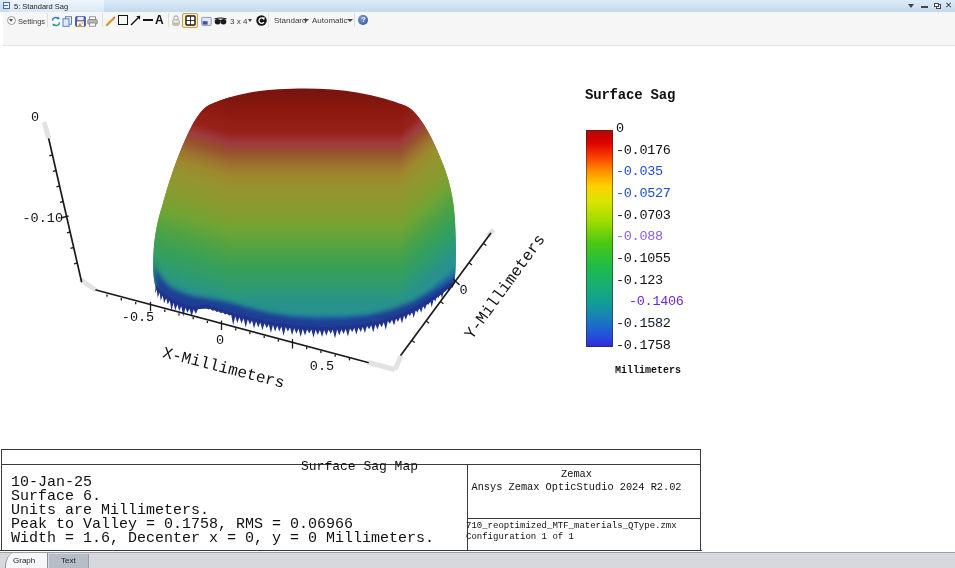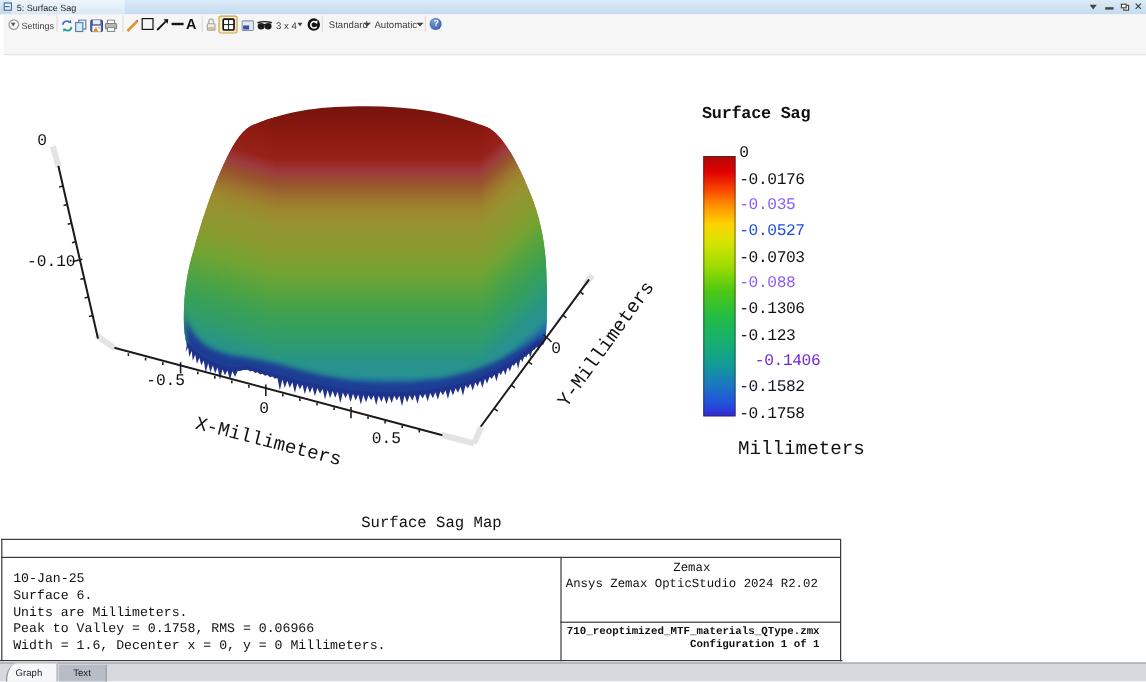--- a/index.html
+++ b/index.html
@@ -9,21 +9,21 @@
 .vl{position:absolute;background:#3a3a3a;width:1px}
 .tbtxt{font:7.5px 'Liberation Sans',sans-serif;color:#3c3c3c}
 .sep{position:absolute;top:1.5px;height:14px;width:1px;background:#dedede}
 </style></head>
 <body>
 
 <div class="abs" style="left:0;top:0;width:955px;height:11.5px;background:linear-gradient(#dcebf8,#c5daee)">
  <div class="abs" style="left:9px;top:0;width:95px;height:11.5px;background:linear-gradient(#eef6fc,#d8e8f5)"></div>
  <div class="abs" style="left:2.5px;top:2px;width:7px;height:7px;border:1px solid #4a6f96;background:#e9f2fa"></div>
  <div class="abs" style="left:4px;top:5px;width:4px;height:1px;background:#4a6f96"></div>
- <div class="abs tbtxt" style="left:14px;top:2px;font-size:7.5px;color:#1e1e1e">5: Surface Sag</div>
+ <div class="abs tbtxt" style="left:14px;top:2px;font-size:7.5px;color:#1e1e1e">5: Standard Sag</div>
  <div class="abs" style="left:908px;top:3.5px;width:0;height:0;border-left:3.5px solid transparent;border-right:3.5px solid transparent;border-top:4px solid #444"></div>
  <div class="abs" style="left:921px;top:6px;width:7px;height:1.6px;background:#444"></div>
  <div class="abs" style="left:935.5px;top:4px;width:5px;height:4.5px;border:1.1px solid #444;background:#fff"></div>
  <div class="abs" style="left:933.5px;top:2.5px;width:5px;height:4.5px;border:1.1px solid #444;background:#fff"></div>
  <div class="abs" style="left:945px;top:0px;font:8.5px 'Liberation Sans',sans-serif;color:#333">✕</div>
 </div>
 
 <div class="abs" style="left:3px;top:11.5px;width:955px;height:34px;background:#f6f6f6;border-bottom:1px solid #e6e6e6">
  <div class="abs" style="left:3.5px;top:4.5px;width:9px;height:9px;border:1px solid #9a9a9a;border-radius:50%;background:#fdfdfd"></div>
  <div class="abs" style="left:6.2px;top:7px;width:0;height:0;border-left:2.8px solid transparent;border-right:2.8px solid transparent;border-top:3.2px solid #555"></div>
@@ -256,49 +256,49 @@
 </svg>
 
 <div class="abs mono" style="left:585px;top:87px;font-size:14px;font-weight:700;letter-spacing:-0.2px">Surface Sag</div>
 
 <div class="abs" style="left:585.5px;top:129.5px;width:27.5px;height:217px;border:1px solid rgba(45,40,40,0.55);background-origin:border-box;background:linear-gradient(
 #ae0a06 0%, #e00000 6%, #fa4600 13%, #ff9000 19%, #ffd200 26%, #d8e400 33%,
 #a0dc00 42%, #4cc814 52%, #22bc46 62%, #16ae74 72%, #129c96 80%, #1a78c0 88%,
 #2350dc 95%, #3328d6 100%);background-origin:border-box"></div>
 <div style="position:absolute;left:616px;top:121.1px;font:13.5px 'Liberation Mono',monospace;color:#101010;letter-spacing:-0.3px">0</div>
 <div style="position:absolute;left:616px;top:142.7px;font:13.5px 'Liberation Mono',monospace;color:#101010;letter-spacing:-0.3px">-0.0176</div>
-<div style="position:absolute;left:616px;top:164.4px;font:13.5px 'Liberation Mono',monospace;color:#8b5cf6;letter-spacing:-0.3px">-0.035</div>
+<div style="position:absolute;left:616px;top:164.4px;font:13.5px 'Liberation Mono',monospace;color:#1d4ed8;letter-spacing:-0.3px">-0.035</div>
 <div style="position:absolute;left:616px;top:186.0px;font:13.5px 'Liberation Mono',monospace;color:#1d4ed8;letter-spacing:-0.3px">-0.0527</div>
 <div style="position:absolute;left:616px;top:207.7px;font:13.5px 'Liberation Mono',monospace;color:#101010;letter-spacing:-0.3px">-0.0703</div>
 <div style="position:absolute;left:616px;top:229.3px;font:13.5px 'Liberation Mono',monospace;color:#8b5cf6;letter-spacing:-0.3px">-0.088</div>
-<div style="position:absolute;left:616px;top:250.9px;font:13.5px 'Liberation Mono',monospace;color:#101010;letter-spacing:-0.3px">-0.1306</div>
+<div style="position:absolute;left:616px;top:250.9px;font:13.5px 'Liberation Mono',monospace;color:#101010;letter-spacing:-0.3px">-0.1055</div>
 <div style="position:absolute;left:616px;top:272.6px;font:13.5px 'Liberation Mono',monospace;color:#101010;letter-spacing:-0.3px">-0.123</div>
 <div style="position:absolute;left:629px;top:294.2px;font:13.5px 'Liberation Mono',monospace;color:#6d28d9;letter-spacing:-0.3px">-0.1406</div>
 <div style="position:absolute;left:616px;top:315.9px;font:13.5px 'Liberation Mono',monospace;color:#0f172a;letter-spacing:-0.3px">-0.1582</div>
 <div style="position:absolute;left:616px;top:337.5px;font:13.5px 'Liberation Mono',monospace;color:#101010;letter-spacing:-0.3px">-0.1758</div>
 
-<div class="abs mono" style="left:615px;top:365px;font-size:16px;font-weight:400">Millimeters</div>
+<div class="abs mono" style="left:615px;top:365px;font-size:10px;font-weight:700">Millimeters</div>
 
 <div class="hl" style="left:1px;top:448.5px;width:699px"></div>
 <div class="hl" style="left:1px;top:464px;width:699px"></div>
 <div class="hl" style="left:467px;top:517.5px;width:233px"></div>
 <div class="hl" style="left:0px;top:550px;width:702px"></div>
 <div class="vl" style="left:1px;top:448.5px;height:102px"></div>
 <div class="vl" style="left:466.5px;top:464px;height:86.5px"></div>
 <div class="vl" style="left:700px;top:448.5px;height:102px"></div>
 
-<div class="abs mono" style="left:301px;top:428px;font-size:13px">Surface Sag Map</div>
-<div class="abs mono" style="left:11px;top:475.8px;font-size:11px;line-height:14px;white-space:pre">10-Jan-25
+<div class="abs mono" style="left:301px;top:459px;font-size:13px">Surface Sag Map</div>
+<div class="abs mono" style="left:11px;top:475.8px;font-size:15px;line-height:14px;white-space:pre">10-Jan-25
 Surface 6.
 Units are Millimeters.
 Peak to Valley = 0.1758, RMS = 0.06966
 Width = 1.6, Decenter x = 0, y = 0 Millimeters.</div>
 <div class="abs mono" style="left:466px;top:468px;width:221px;text-align:center;font-size:10.3px;line-height:12.5px;white-space:pre">Zemax
 Ansys Zemax OpticStudio 2024 R2.02</div>
-<div class="abs mono" style="left:466px;top:520.5px;width:217px;text-align:right;font-size:9px;font-weight:700;line-height:11.2px;white-space:pre">710_reoptimized_MTF_materials_QType.zmx
+<div class="abs mono" style="left:466px;top:520.5px;width:217px;text-align:left;font-size:9px;font-weight:400;line-height:11.2px;white-space:pre">710_reoptimized_MTF_materials_QType.zmx
 Configuration 1 of 1</div>
 
 <div class="abs" style="left:0;top:551.5px;width:955px;height:16.5px;background:#d6d8dd;border-top:1px solid #9aa0a8">
  <div class="abs" style="left:5px;top:0px;width:43px;height:16.5px;background:#f6f7f9;border-left:1px solid #8a9098;border-right:1px solid #8a9098;border-top-left-radius:9px 14px"></div>
  <div class="abs" style="left:13px;top:3px;font:8px 'Liberation Sans',sans-serif;color:#222">Graph</div>
  <div class="abs" style="left:49px;top:1px;width:40px;height:15.5px;background:#b7bdc7;border-right:1px solid #98a0aa"></div>
  <div class="abs" style="left:61px;top:3px;font:8px 'Liberation Sans',sans-serif;color:#222">Text</div>
 </div>
 
 </body></html>

